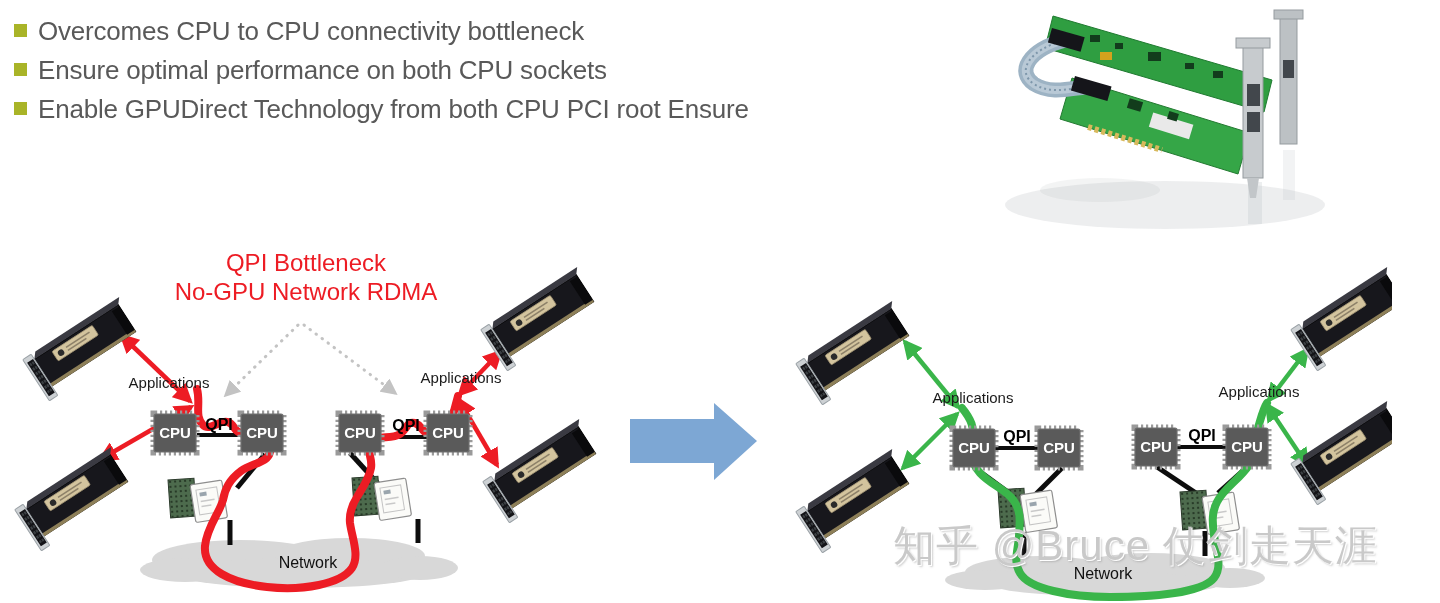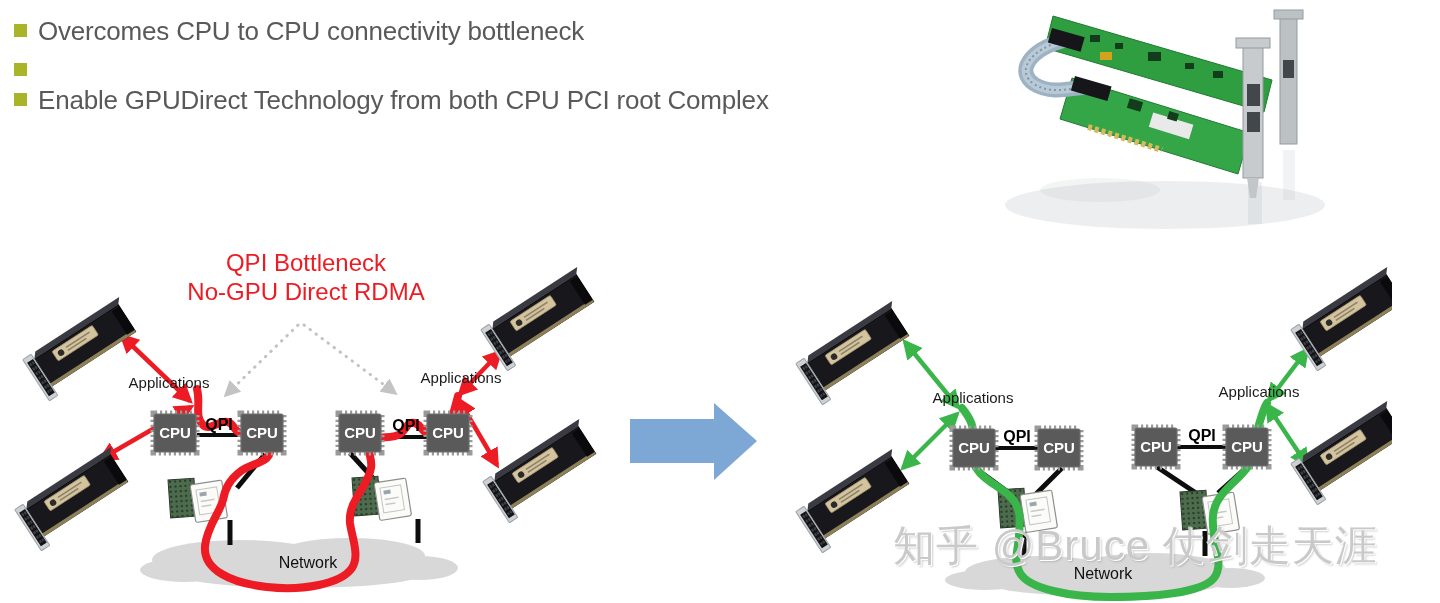--- a/index.html
+++ b/index.html
@@ -28,30 +28,31 @@
 
 <div class="stage">
 
   <div class="bullets">
     <div class="bullet-row">
       <div class="bullet-sq"></div>
       <div class="bullet-text">Overcomes CPU to CPU connectivity bottleneck</div>
     </div>
     <div class="bullet-row">
       <div class="bullet-sq"></div>
+      <div class="bullet-text">Ensure optimal performance on both CPU sockets</div>
     </div>
     <div class="bullet-row">
       <div class="bullet-sq"></div>
-      <div class="bullet-text">Enable GPUDirect Technology from both CPU PCI root Complex</div>
+      <div class="bullet-text">Enable GPUDirect Technology from both CPU PCI root Ensure</div>
     </div>
   </div>
 
   <div class="dtitle left">
     <div>QPI Bottleneck</div>
-    <div>No-GPU Direct RDMA</div>
+    <div>No-GPU Network RDMA</div>
   </div>
 
   <svg class="scene" width="1440" height="603" viewBox="0 0 1440 603">
     <defs>
       <marker id="mr" viewBox="0 0 10 10" refX="8" refY="5" markerWidth="4.4" markerHeight="4.4" orient="auto-start-reverse">
         <path d="M0,0 L10,5 L0,10 z" fill="#ed1c24"></path>
       </marker>
       <marker id="mg" viewBox="0 0 10 10" refX="8" refY="5" markerWidth="4.4" markerHeight="4.4" orient="auto-start-reverse">
         <path d="M0,0 L10,5 L0,10 z" fill="#3ab54a"></path>
       </marker>

